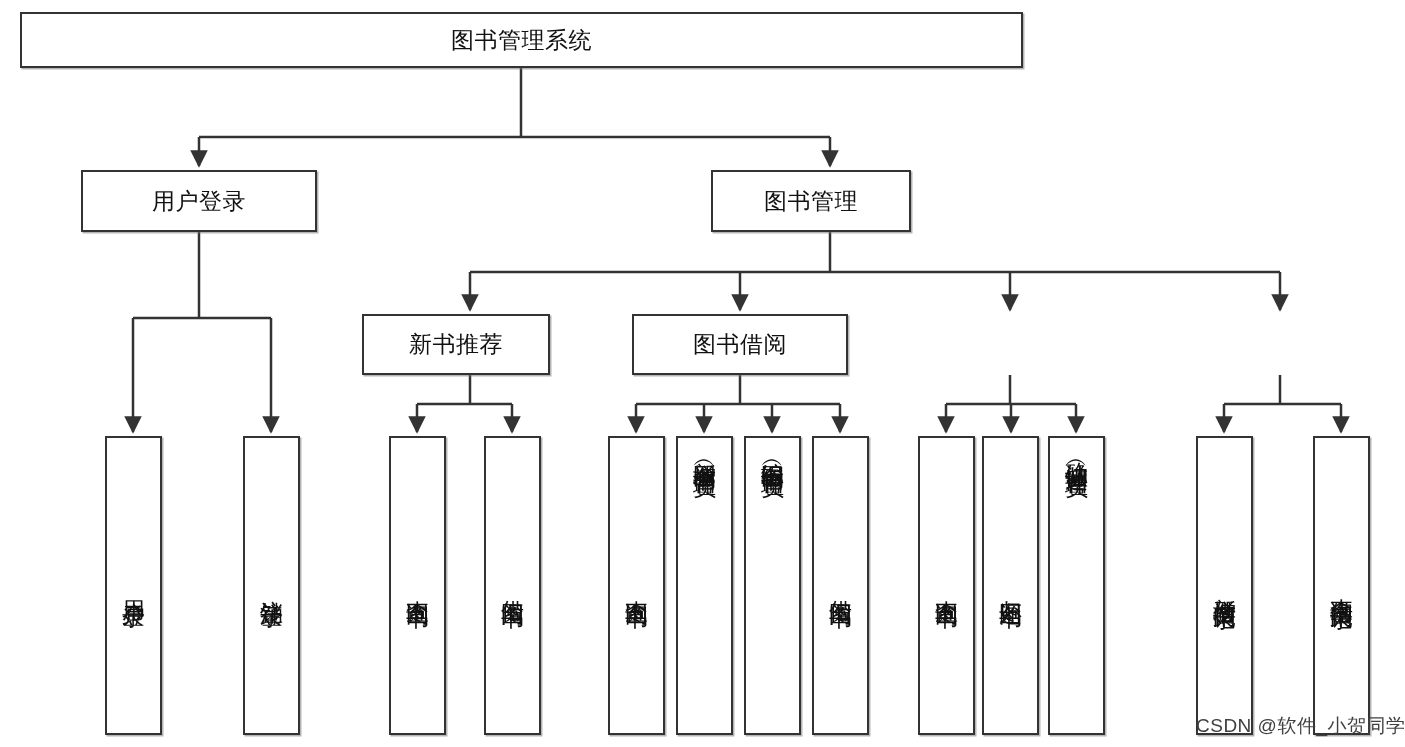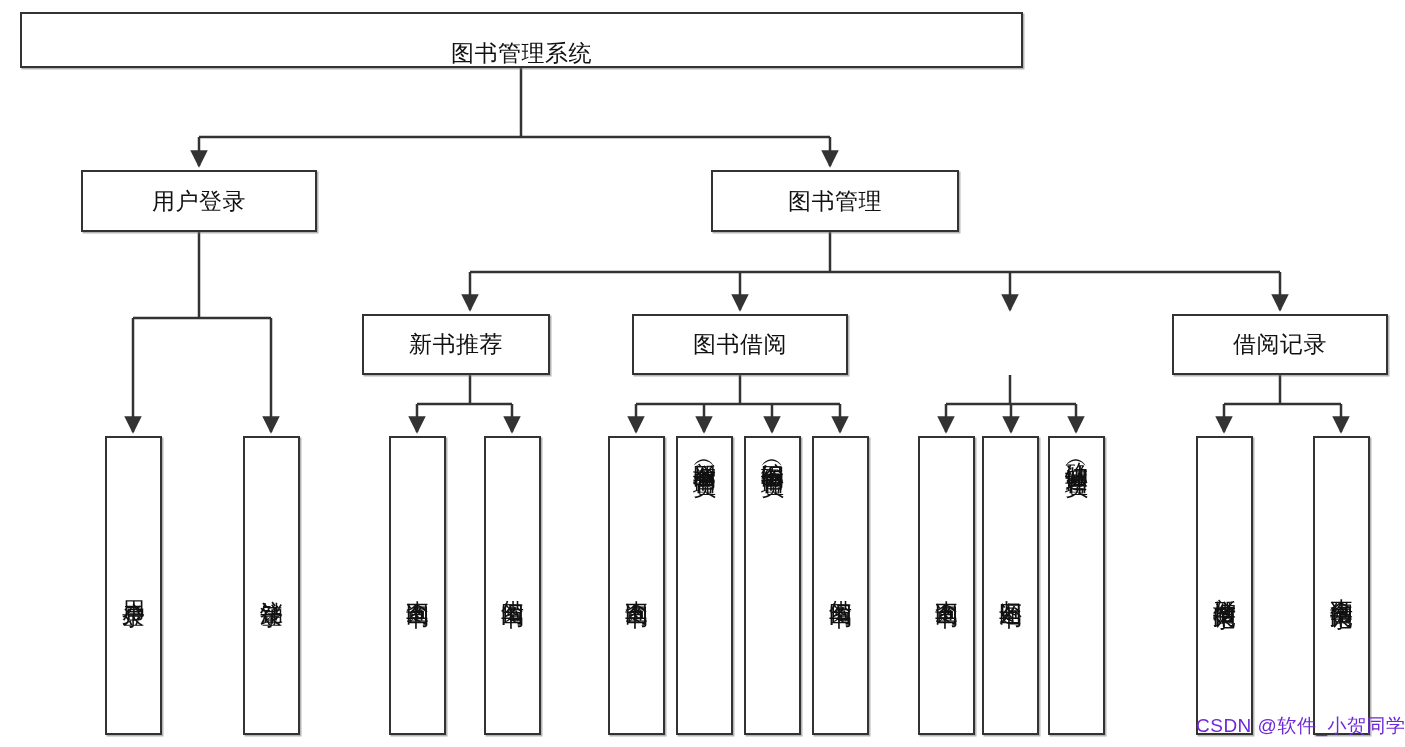--- a/index.html
+++ b/index.html
@@ -64,21 +64,21 @@
     text-orientation: upright;
     font-size: 23px;
     letter-spacing: 2px;
     line-height: 1;
   }
   #watermark {
     position: absolute;
     left: 1196px;
     top: 713px;
     font-size: 19px;
-    color: #6d28d9;
+    color: #404040;
     white-space: nowrap;
     letter-spacing: 0.5px;
     pointer-events: none;
   }
 </style>
 </head>
 <body>
 
 <div id="diagram-root">
 
@@ -125,40 +125,37 @@
       <path d="M 1011 404 L 1011 432" marker-end="url(#arrow)"></path>
       <path d="M 1076 404 L 1076 432" marker-end="url(#arrow)"></path>
 
       <path d="M 1280 375 L 1280 404"></path>
       <path d="M 1224 404 L 1341 404"></path>
       <path d="M 1224 404 L 1224 432" marker-end="url(#arrow)"></path>
       <path d="M 1341 404 L 1341 432" marker-end="url(#arrow)"></path>
     </g>
   </svg>
 
-  <div class="node root h-node" style="left:20px; top:12px; width:1003px; height:56px;align-items:flex-end;">
+  <div class="node root h-node" style="left:20px; top:12px; width:1003px; height:56px;">
     <span class="node-label">图书管理系统</span>
   </div>
 
   <div class="node h-node" style="left:81px; top:170px; width:236px; height:62px;">
     <span class="node-label">用户登录</span>
   </div>
-  <div class="node h-node" style="left:711px; top:170px; width:248px; height:62px;">
+  <div class="node h-node" style="left:711px; top:170px; width:200px; height:62px;">
     <span class="node-label">图书管理</span>
   </div>
 
   <div class="node h-node" style="left:362px; top:314px; width:188px; height:61px;">
     <span class="node-label">新书推荐</span>
   </div>
   <div class="node h-node" style="left:632px; top:314px; width:216px; height:61px;">
     <span class="node-label">图书借阅</span>
   </div>
-  <div class="node h-node" style="left:1172px; top:314px; width:216px; height:61px;">
-    <span class="node-label">借阅记录</span>
-  </div>
 
   <div class="node v-node centered" style="left:105px; top:436px; width:57px; height:299px;">
     <span class="node-label">用户登录</span>
   </div>
   <div class="node v-node centered" style="left:243px; top:436px; width:57px; height:299px;">
     <span class="node-label">注销登录</span>
   </div>
 
   <div class="node v-node centered" style="left:389px; top:436px; width:57px; height:299px;">
     <span class="node-label">查询图书</span>

